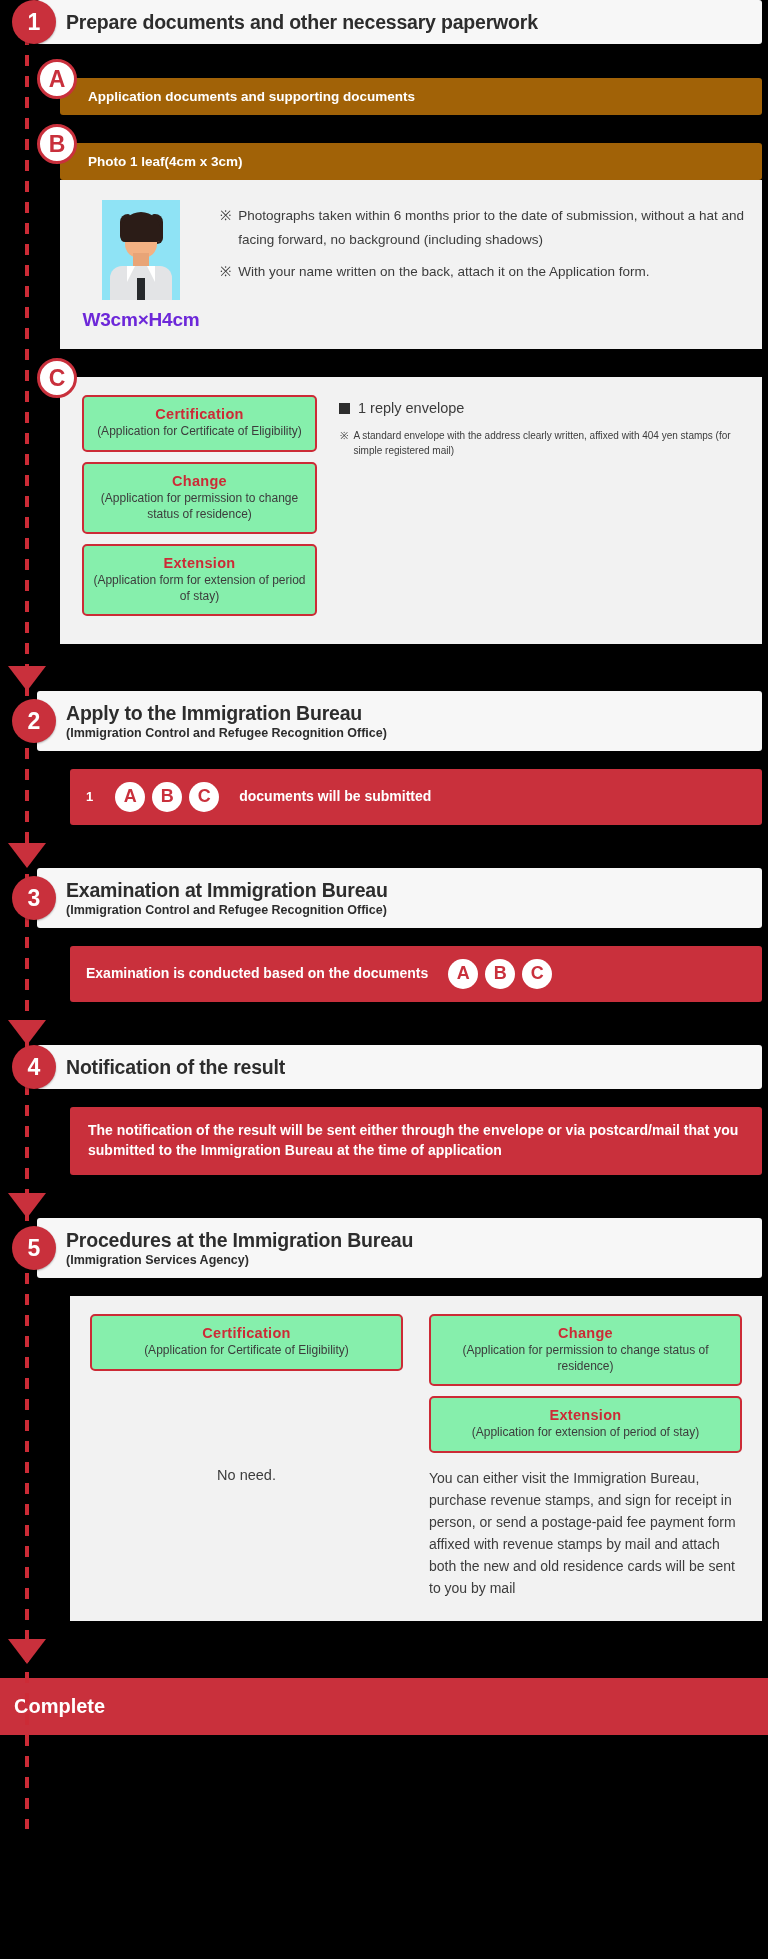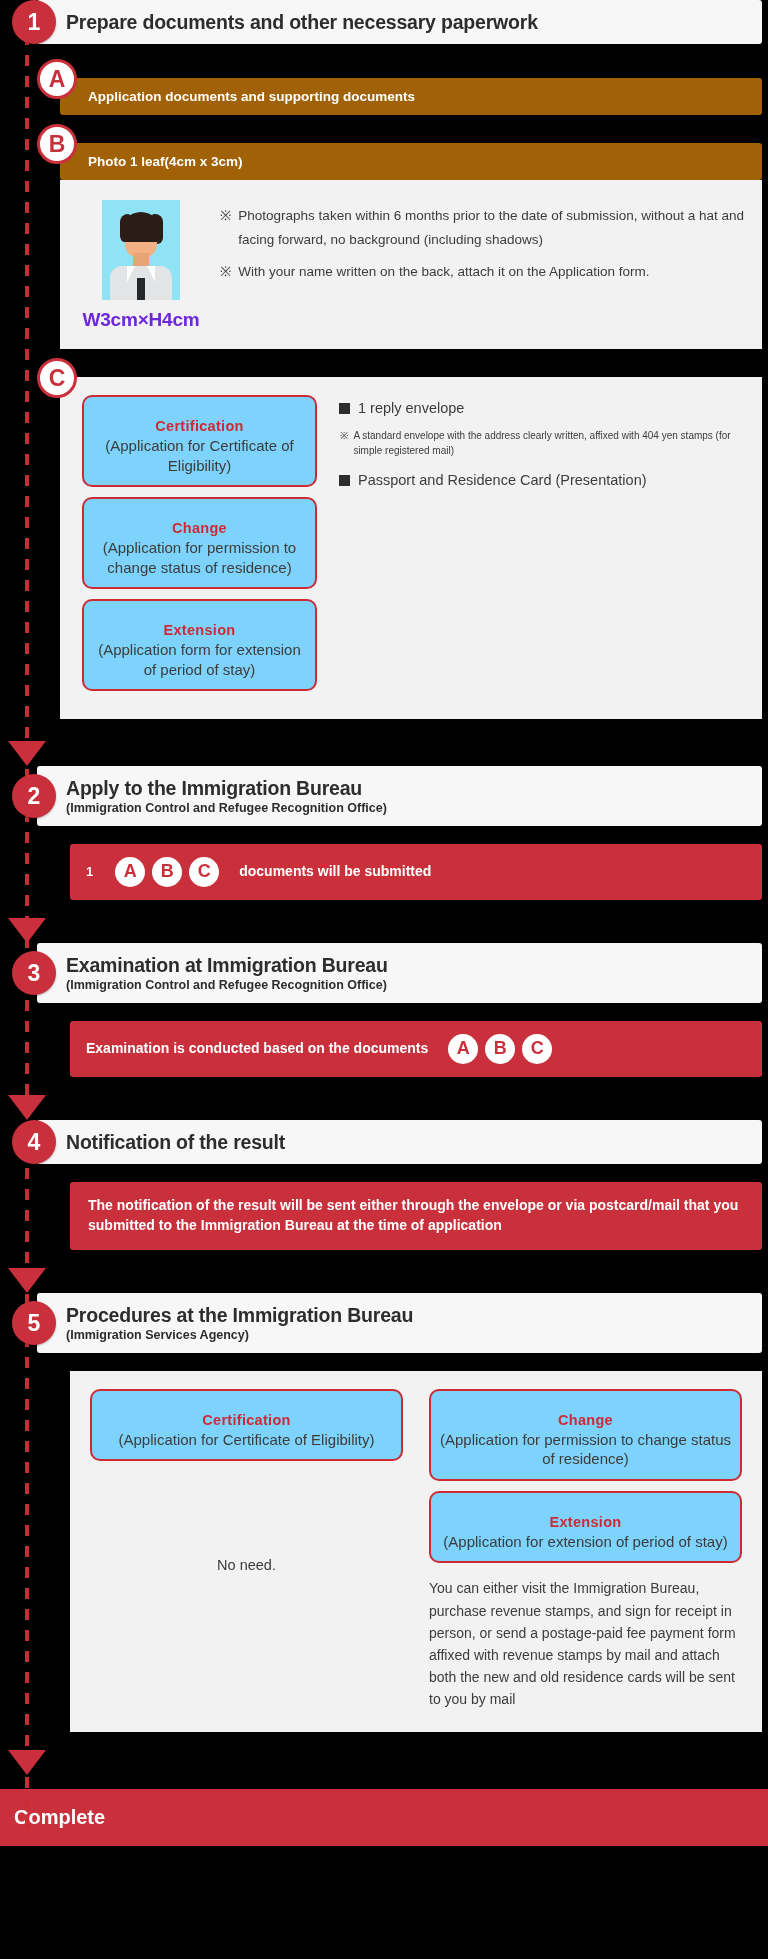--- a/index.html
+++ b/index.html
@@ -173,36 +173,36 @@
   }
   .note .mk { flex: 0 0 auto; }
 
   
   .others-row { display: flex; gap: 22px; align-items: flex-start; }
   .others-left { width: 235px; flex: 0 0 235px; }
   .others-right { flex: 1; padding-top: 3px; }
 
   .doc-box {
     border: 2px solid #cc2b36;
-    border-radius: 10px;
-    background: #7dd3fc;
+    border-radius: 5px;
+    background: #86efac;
     text-align: center;
-    padding: 21px 6px 10px;
+    padding: 9px 6px 10px;
     margin-bottom: 10px;
   }
   .doc-box .t {
     color: #cc2b36;
     font-size: 14.5px;
     font-weight: bold;
     letter-spacing: 0.3px;
     margin-bottom: 2px;
   }
   .doc-box .s {
     color: #3c3c3c;
-    font-size: 15px;
+    font-size: 12px;
     line-height: 1.3;
   }
 
   .bullet {
     display: flex; gap: 8px;
     font-size: 14.5px; color: #3c3c3c;
     line-height: 1.45;
     margin-bottom: 9px;
   }
   .bullet .sq {
@@ -343,24 +343,20 @@
         </div>
         <div class="others-right">
           <div class="bullet">
             <span class="sq"></span>
             <span>1 reply envelope</span>
           </div>
           <div class="fineprint">
             <span>※</span>
             <span>A standard envelope with the address clearly written, affixed with 404 yen stamps (for simple registered mail)</span>
           </div>
-          <div class="bullet">
-            <span class="sq"></span>
-            <span>Passport and Residence Card (Presentation)</span>
-          </div>
         </div>
       </div>
     </div>
   </div>
 </div>
 
 <div class="spacer-22"></div>
 <div class="arrow"></div>
 
 <div class="stage">

